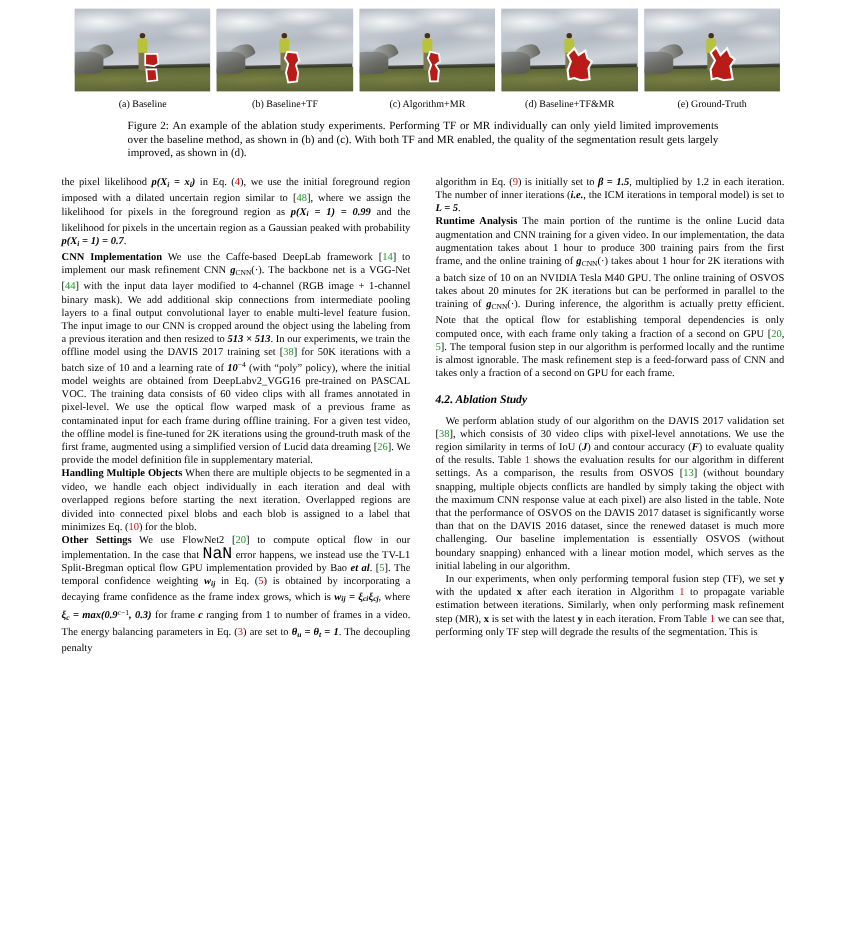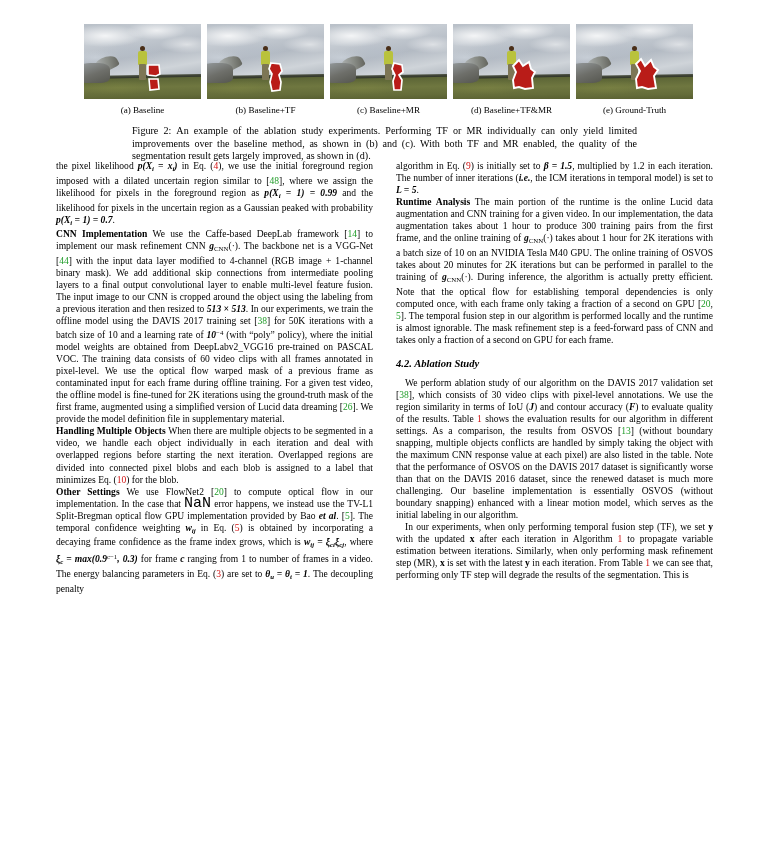--- a/index.html
+++ b/index.html
@@ -13,21 +13,21 @@
     font-family: "Liberation Serif", "DejaVu Serif", serif;
     color: #000000;
     overflow: hidden;
     position: relative;
   }
 
   .page {
     position: relative;
     width: 769px;
     height: 852px;
-    padding: 16px;
+    padding: 0;
     box-sizing: border-box;
   }
 
   
   .figure-block {
     padding: 8px 60px 0 60px;
     box-sizing: border-box;
   }
   .panel-row {
     display: flex;
@@ -298,21 +298,21 @@
             <path d="M10 2 L14 9 L20 3 L23 10 L27 13 L23 19 L25 31 L17 32 L11 30 L6 31 L5 22 L9 14 L5 7 Z" fill="#b91c18" stroke="#ffffff" stroke-width="1.9"></path>
           </svg>
         </div>
       </div>
 
     </div>
 
     <div class="cap-row">
       <div class="cap-item">(a) Baseline</div>
       <div class="cap-item">(b) Baseline+TF</div>
-      <div class="cap-item">(c) Baseline+MR</div>
+      <div class="cap-item">(c) Algorithm+MR</div>
       <div class="cap-item">(d) Baseline+TF&amp;MR</div>
       <div class="cap-item">(e) Ground-Truth</div>
     </div>
 
     <div class="figure-caption"><span>Figure 2:</span>&nbsp;<span>An example of the ablation study experiments. Performing TF or MR individually can only yield limited improvements over the baseline method, as shown in (b) and (c). With both TF and MR enabled, the quality of the segmentation result gets largely improved, as shown in (d).</span></div>
   </div>
 
   <div class="columns">
 
     <div class="col">

